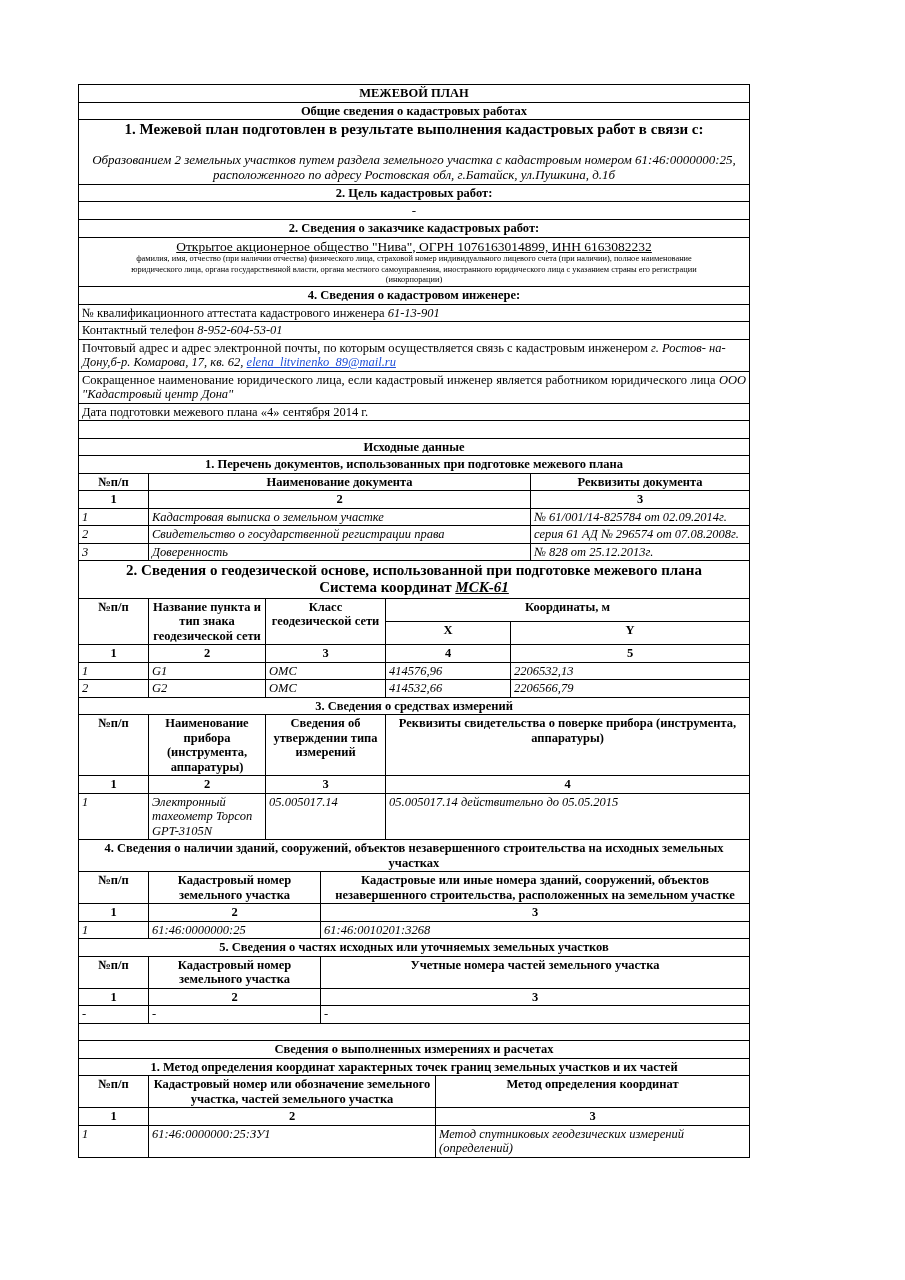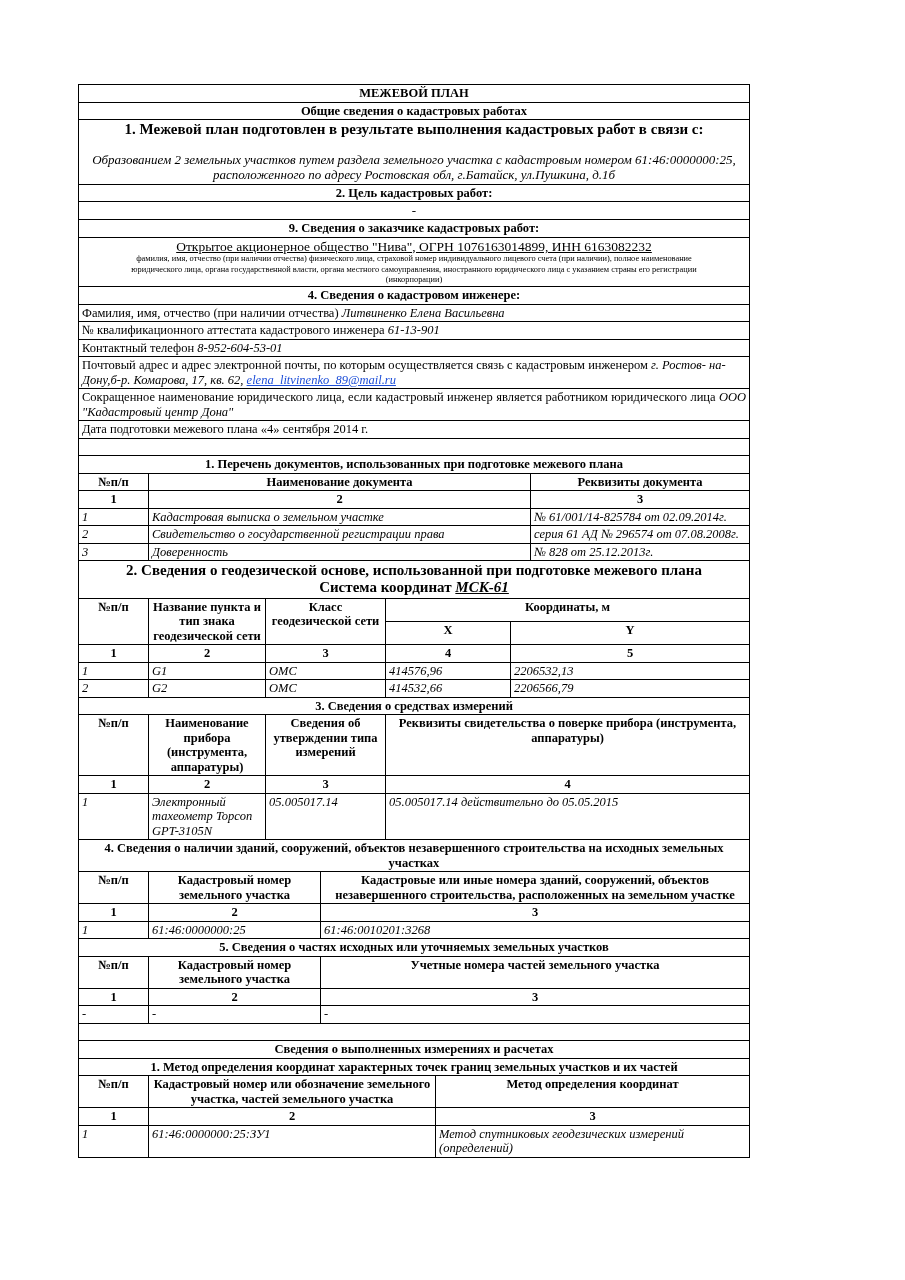--- a/index.html
+++ b/index.html
@@ -100,41 +100,35 @@
             <div class="ctr ital" style="font-size:13px;">расположенного  по адресу Ростовская обл, г.Батайск,  ул.Пушкина,  д.1б</div>
           </td>
         </tr>
         <tr class="sub-row">
           <td>2. Цель кадастровых работ:</td>
         </tr>
         <tr>
           <td class="ctr" style="font-size:13px;">-</td>
         </tr>
         <tr class="sub-row">
-          <td>9. Сведения о заказчике кадастровых работ:</td>
+          <td>2. Сведения о заказчике кадастровых работ:</td>
         </tr>
         <tr>
           <td>
             <div class="ctr u" style="font-size:13.5px;">Открытое акционерное общество "Нива",  ОГРН 1076163014899, ИНН 6163082232</div>
             <div class="ctr tiny">фамилия, имя, отчество (при наличии отчества) физического лица, страховой номер индивидуального лицевого счета (при наличии), полное наименование</div>
             <div class="ctr tiny">юридического лица, органа государственной власти, органа местного самоуправления, иностранного юридического лица с указанием страны его регистрации</div>
             <div class="ctr tiny">(инкорпорации)</div>
           </td>
         </tr>
         <tr class="sub-row">
           <td>4. Сведения о кадастровом инженере:</td>
         </tr>
         <tr class="plain-row">
           <td>
-            <span>Фамилия, имя, отчество (при наличии отчества)</span>
-            <span class="inline-val">Литвиненко Елена Васильевна</span>
-          </td>
-        </tr>
-        <tr class="plain-row">
-          <td>
             <span>№ квалификационного аттестата кадастрового инженера</span>
             <span class="inline-val">61-13-901</span>
           </td>
         </tr>
         <tr class="plain-row">
           <td>
             <span>Контактный телефон</span>
             <span class="inline-val">8-952-604-53-01</span>
           </td>
         </tr>
@@ -158,20 +152,27 @@
             <span>Дата подготовки межевого плана</span>
             <span>«4»  сентября  2014 г.</span>
           </td>
         </tr>
         <tr class="blank-row">
           <td>&nbsp;</td>
         </tr>
       </tbody>
     </table>
 
+    <table class="grid" style="margin-top:-1px;">
+      <tbody>
+        <tr class="title-row">
+          <td>Исходные данные</td>
+        </tr>
+      </tbody>
+    </table>
 
     <table class="grid" style="margin-top:-1px;">
       <colgroup>
         <col style="width:70px">
         <col style="width:382px">
         <col>
       </colgroup>
       <tbody>
         <tr class="sub-row">
           <td colspan="3">1. Перечень документов, использованных при подготовке межевого плана</td>

